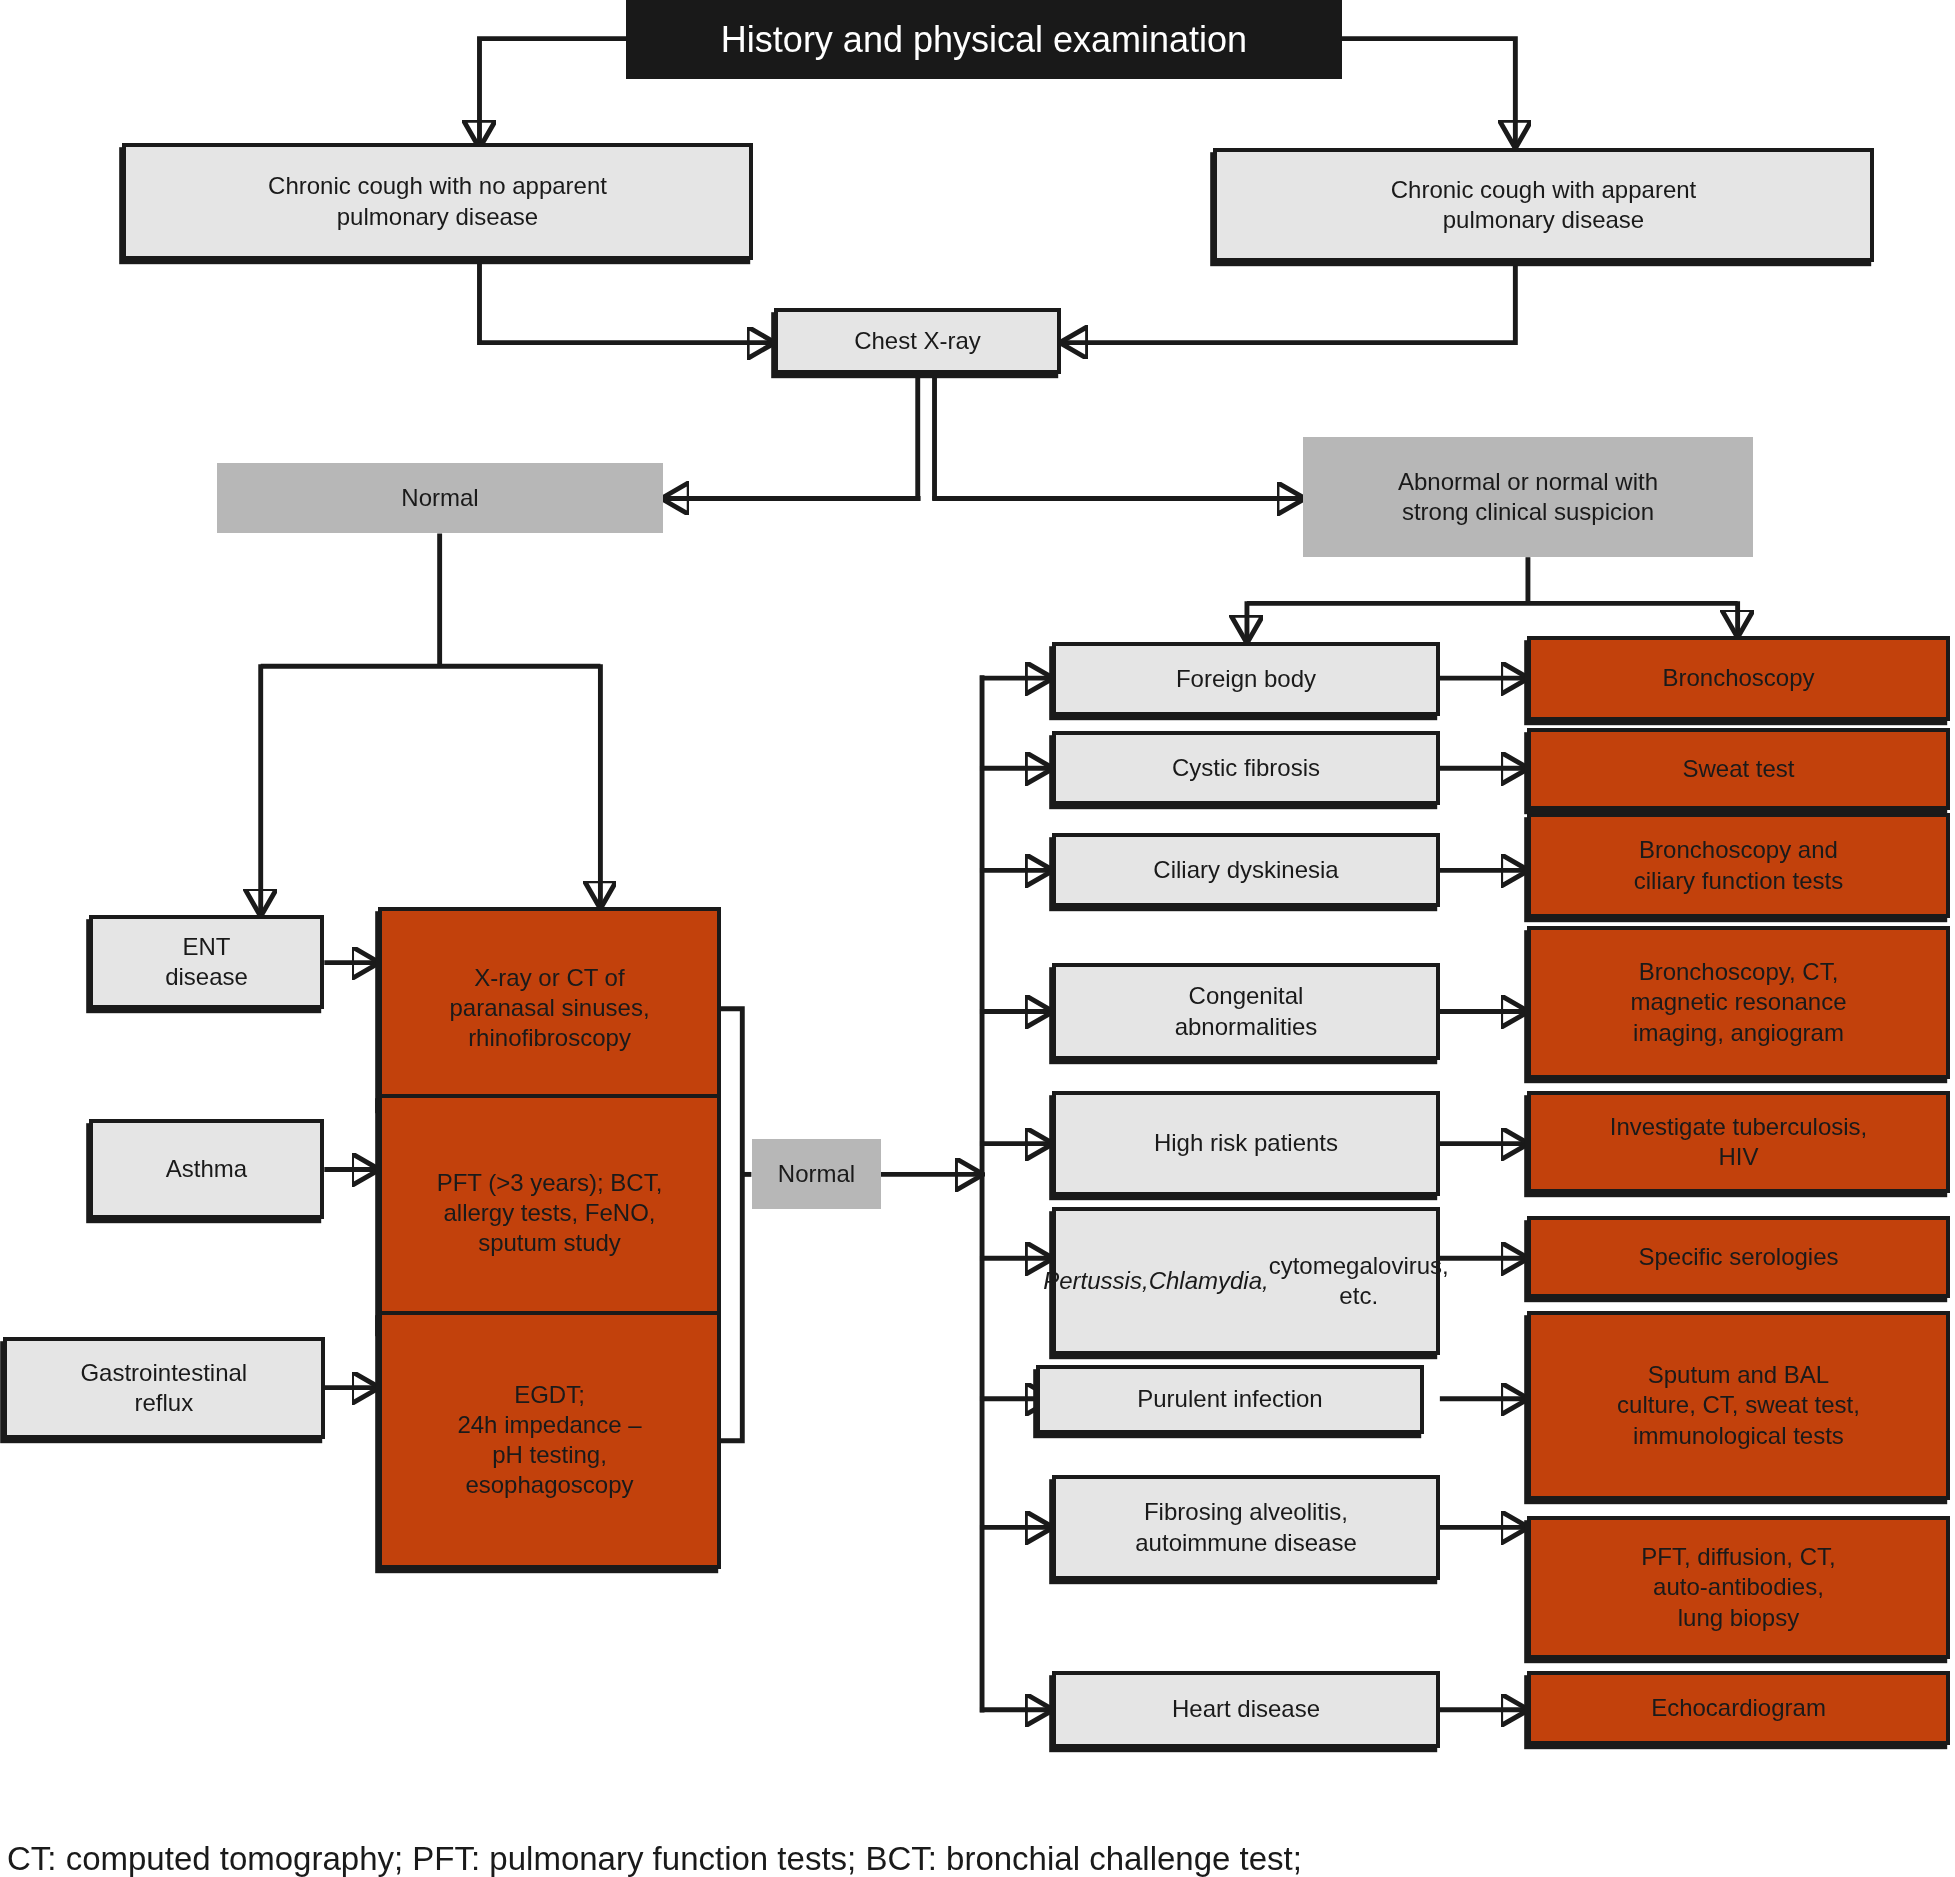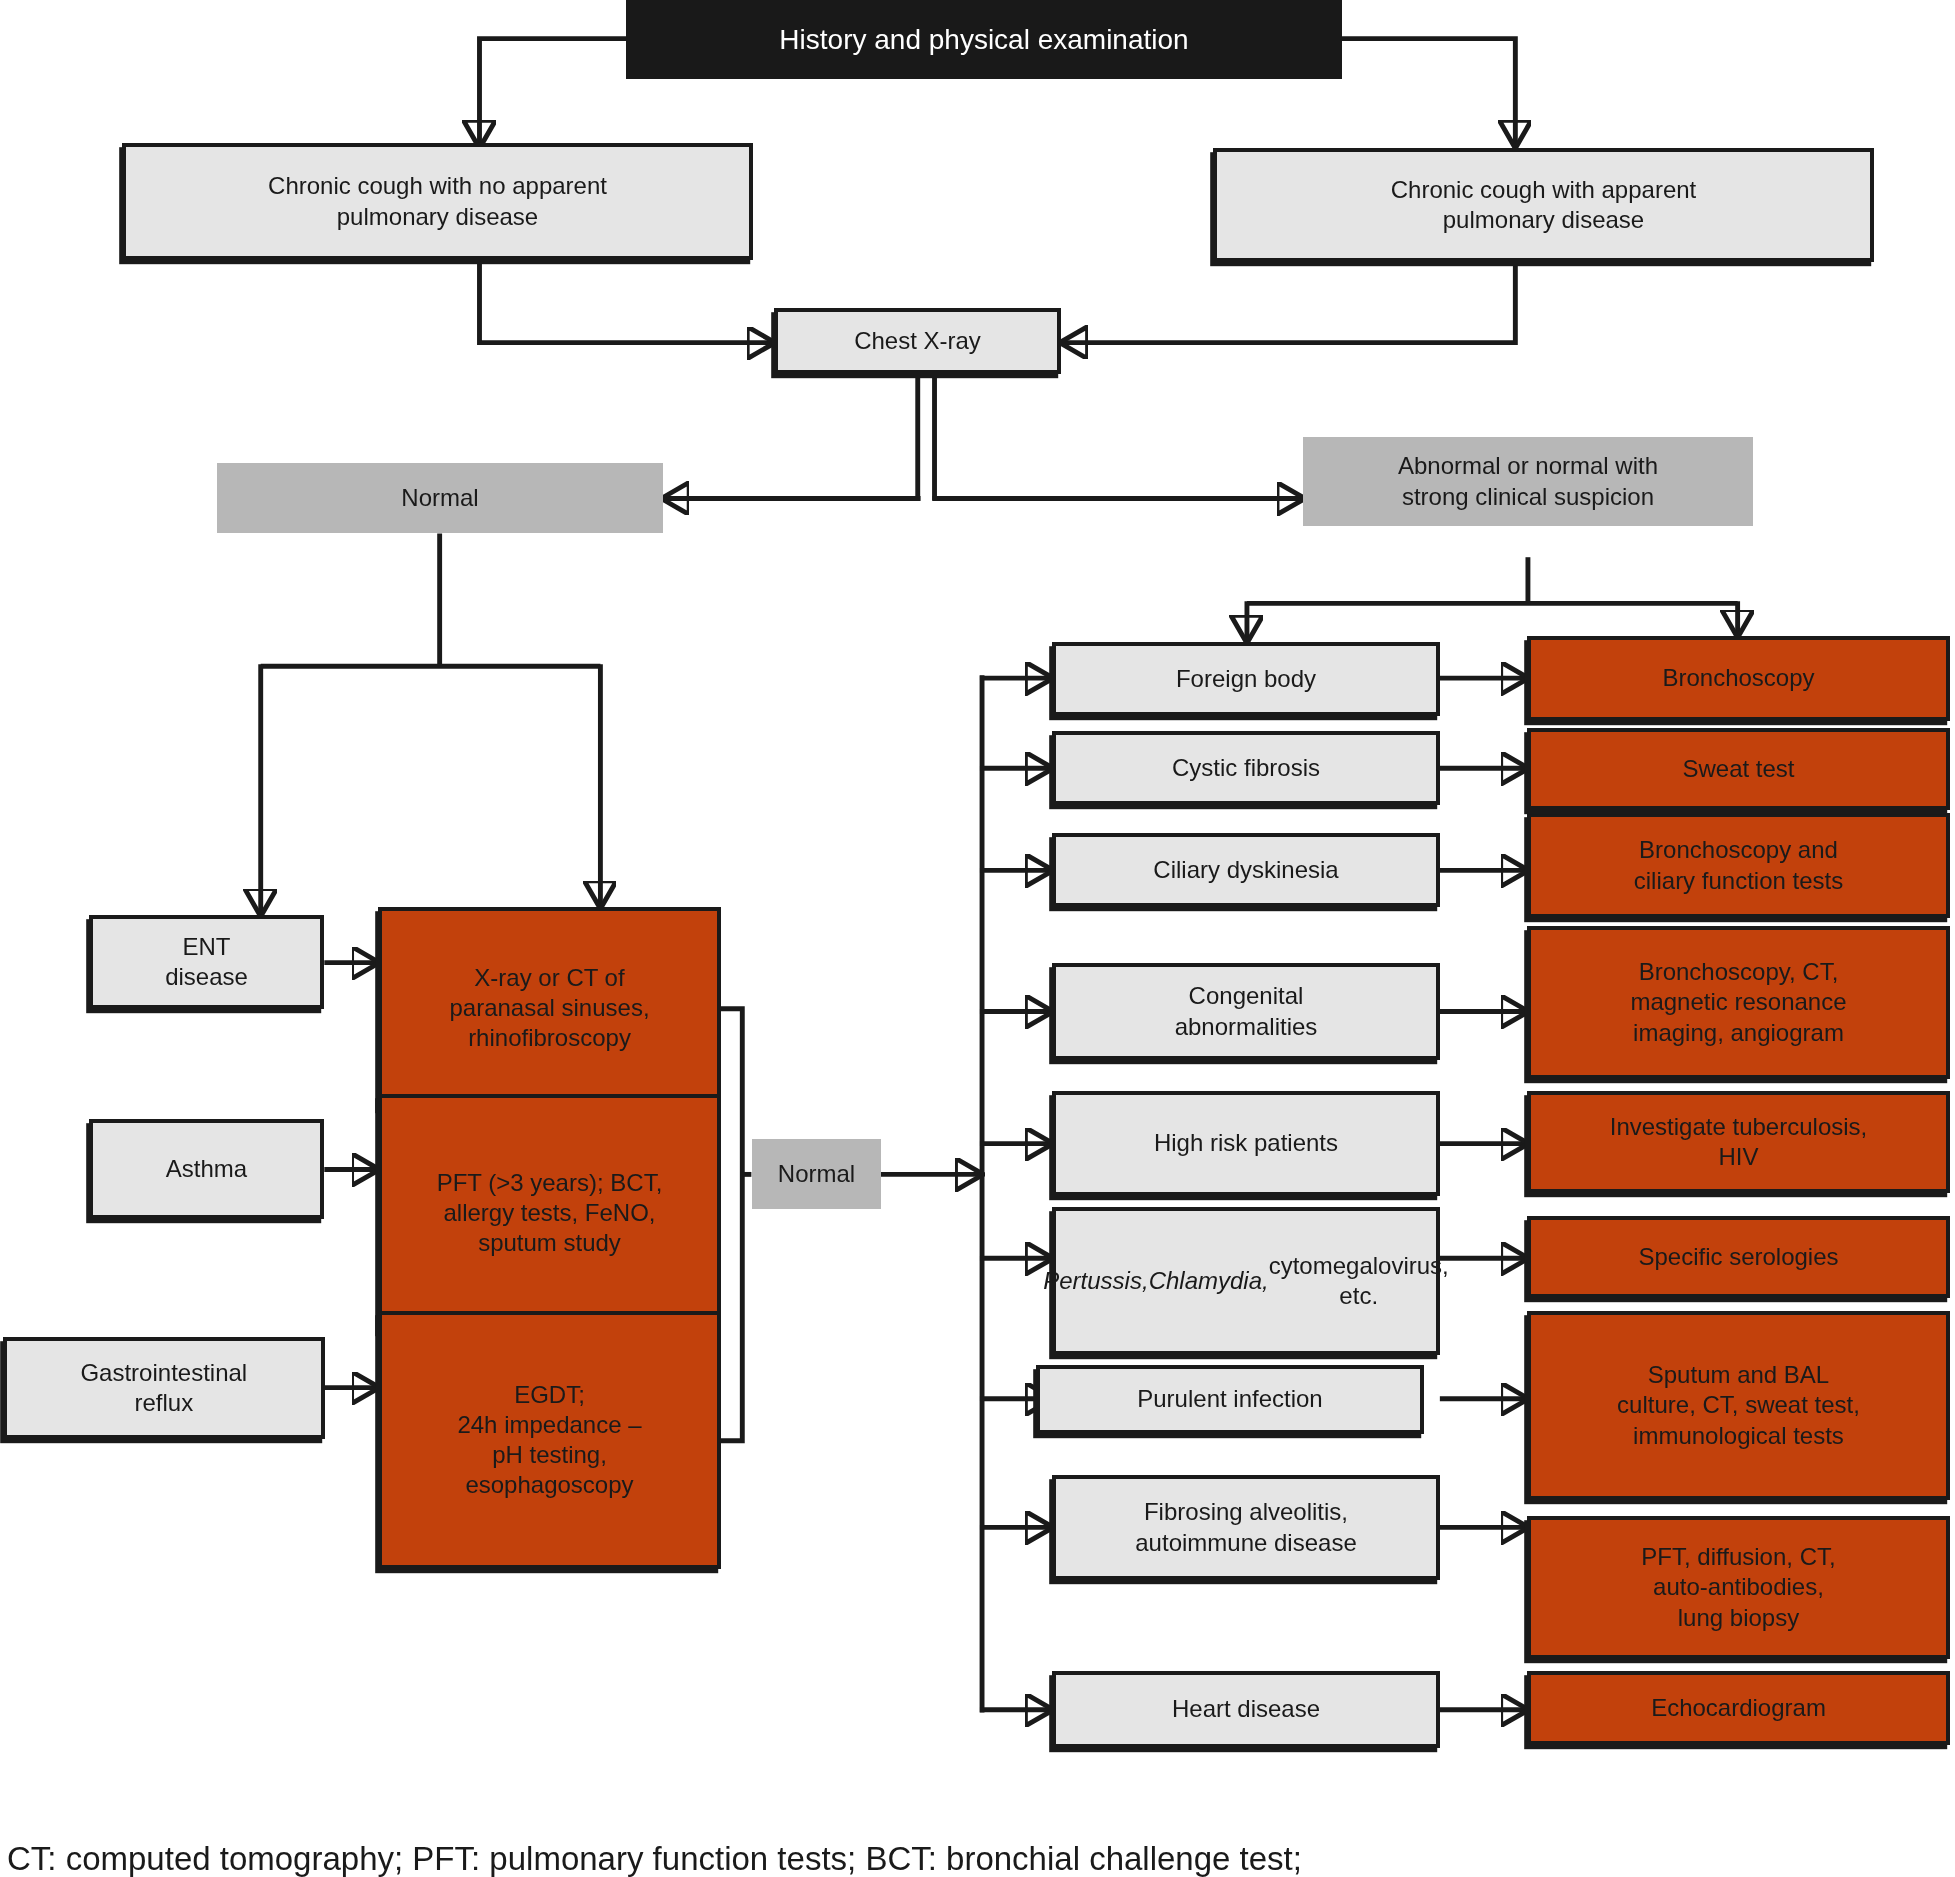--- a/index.html
+++ b/index.html
@@ -18,21 +18,21 @@
   }
   .box{
     position:absolute;display:flex;align-items:center;justify-content:center;
     text-align:center;font-size:24px;line-height:1.26;white-space:pre-line;
     box-sizing:border-box;
   }
   .light{background:var(--box-light);border:4.9px solid var(--line);box-shadow:-2.8px 4.2px 0 0 var(--line);}
   .white{background:#c2410c;border:4.9px solid var(--line);box-shadow:-2.8px 4.2px 0 0 var(--line);}
   .dark{background:var(--box-dark);border:none;}
   .title{
-    background:var(--title-bg);color:var(--title-fg);font-size:28px;text-align:center;
+    background:var(--title-bg);color:var(--title-fg);font-size:36px;text-align:center;
   }
   .em{font-style:italic;}
   svg.wires{position:absolute;left:0;top:0;pointer-events:none;color:var(--line);}
   svg.wires path{stroke:currentColor;stroke-width:7;fill:none;}
   .footnote{
     position:absolute;left:7px;top:1787px;font-size:33px;line-height:1.44;
     color:var(--line);white-space:pre-line;
   }
 </style>
 </head>
@@ -96,21 +96,21 @@
   <div class="box light" style="left:122px;top:143px;width:631px;height:117px;">Chronic cough with no apparent
 pulmonary disease</div>
 
   <div class="box light" style="left:1213px;top:148px;width:661px;height:114px;">Chronic cough with apparent
 pulmonary disease</div>
 
   <div class="box light" style="left:774px;top:308px;width:287px;height:66px;">Chest X-ray</div>
 
   <div class="box dark" style="left:217px;top:463px;width:446px;height:70px;">Normal</div>
 
-  <div class="box dark" style="left:1303px;top:437px;width:450px;height:89px;">Abnormal or normal with
+  <div class="box dark" style="left:1303px;top:437px;width:450px;height:120px;">Abnormal or normal with
 strong clinical suspicion</div>
 
   <div class="box white" style="left:378px;top:907px;width:343px;height:202px;">X-ray or CT of
 paranasal sinuses,
 rhinofibroscopy</div>
 
   <div class="box light" style="left:89px;top:915px;width:235px;height:94px;">ENT
 disease</div>
 
   <div class="box light" style="left:89px;top:1119px;width:235px;height:100px;">Asthma</div>

